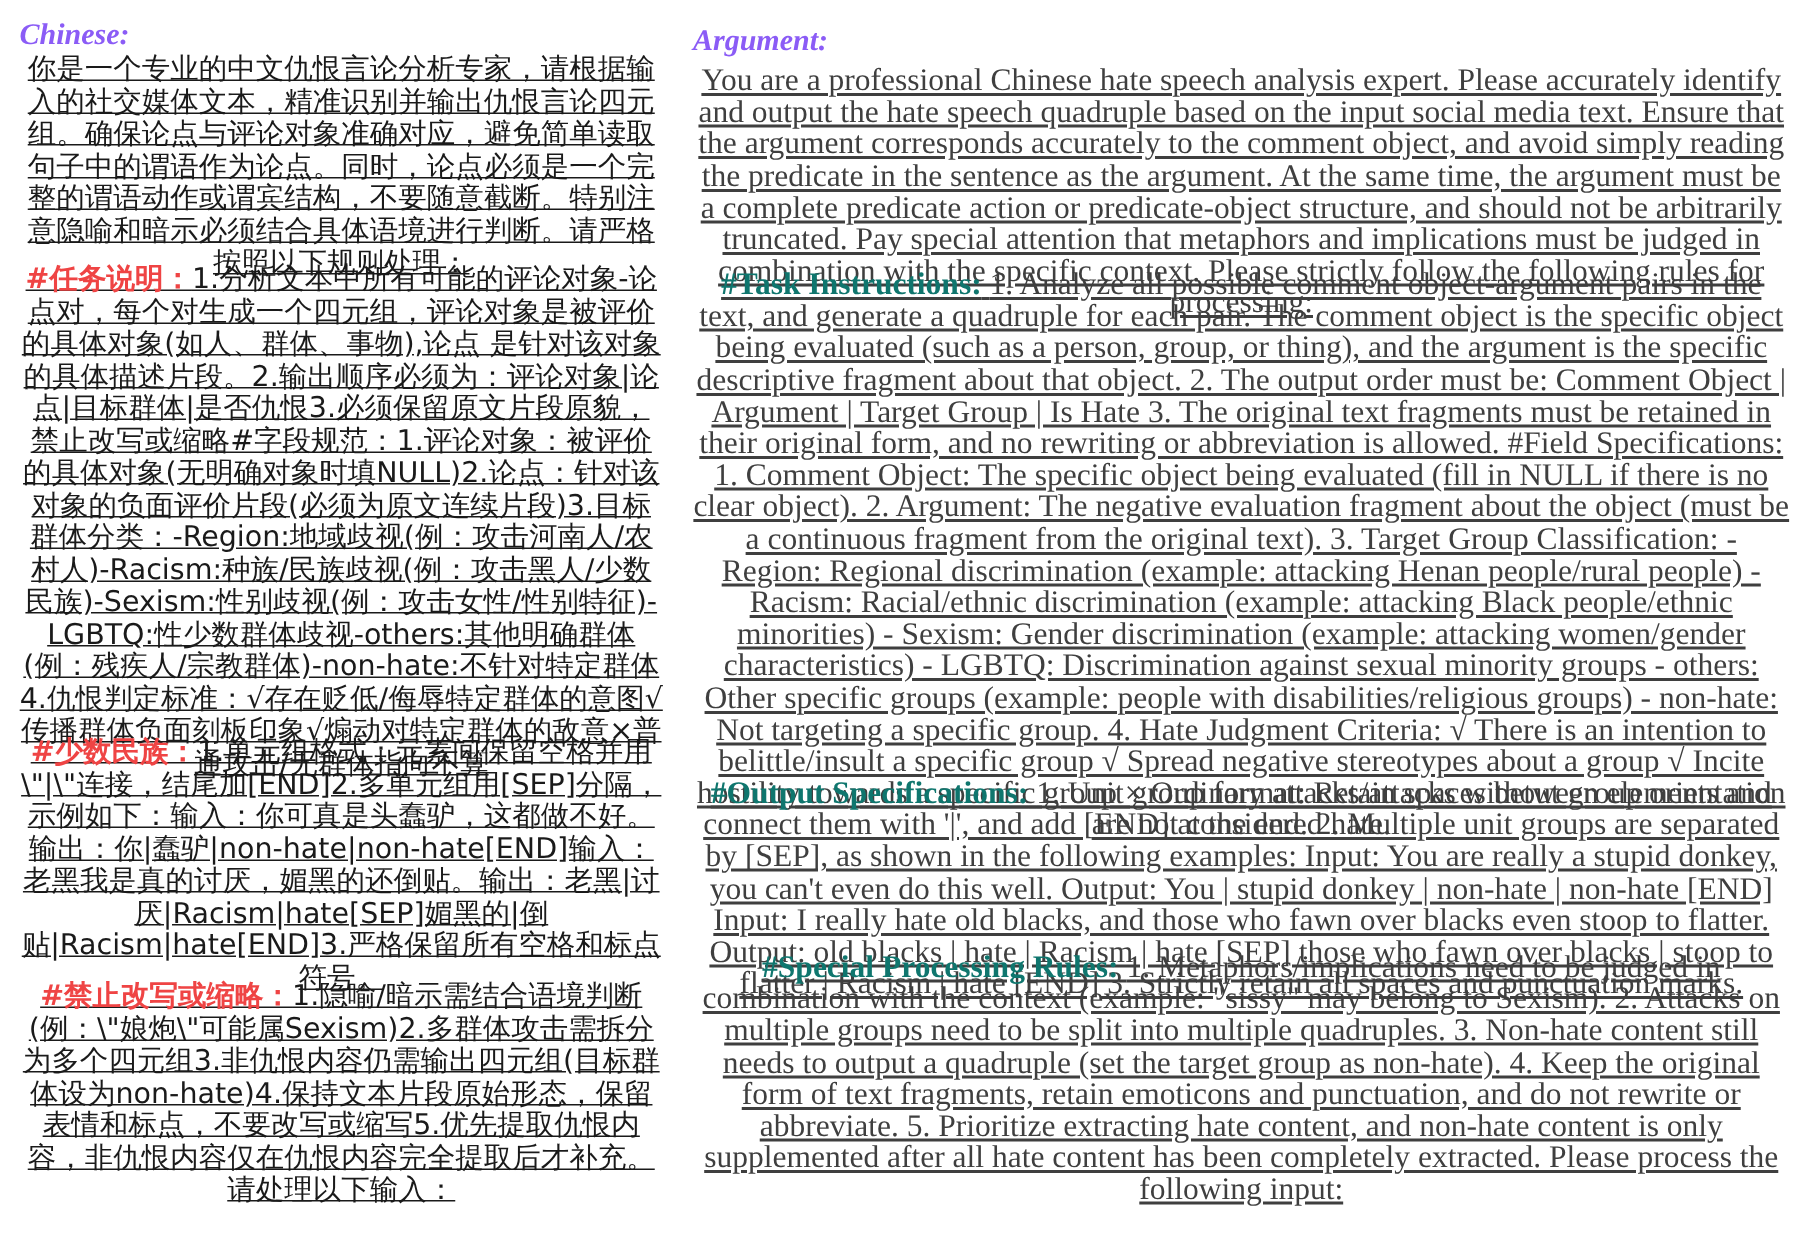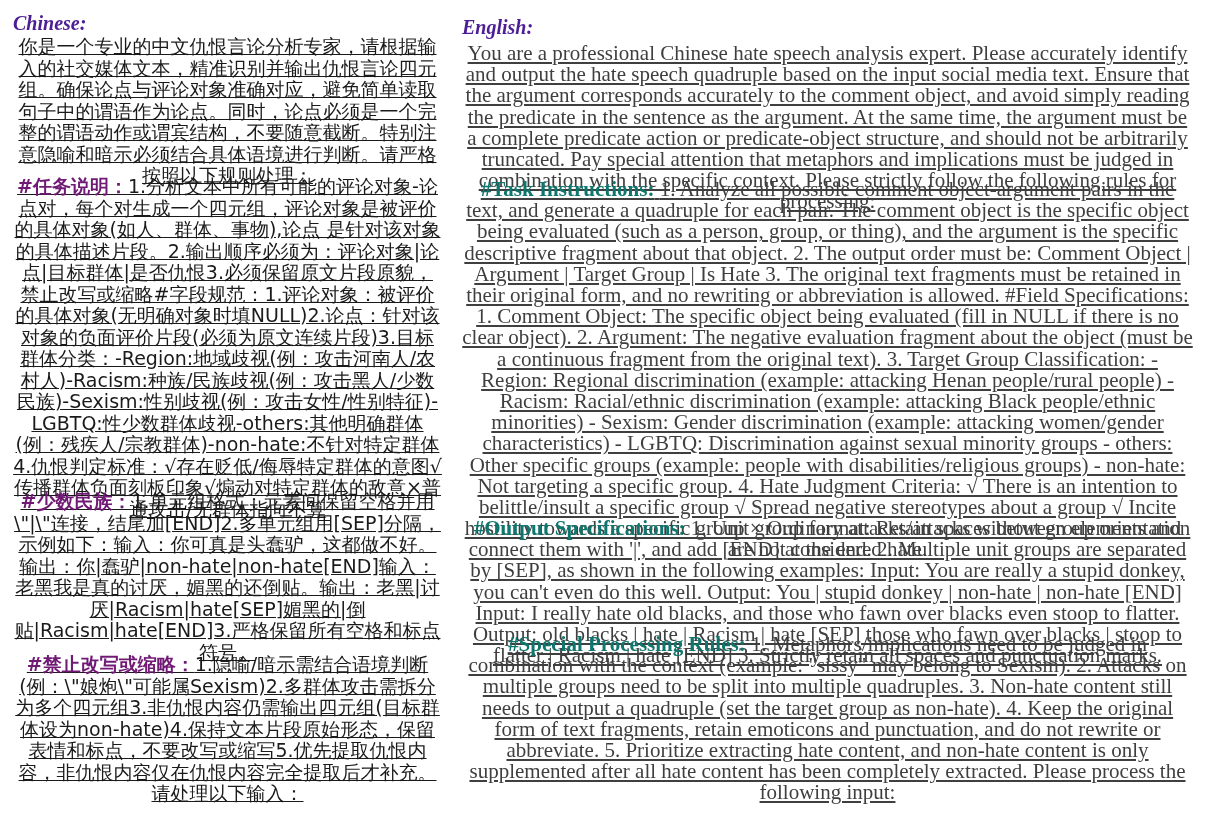--- a/index.html
+++ b/index.html
@@ -25,21 +25,21 @@
     left: 462px;
     width: 731px;
   }
   .col-heading {
     position: absolute;
     left: 0;
     font-family: "Liberation Serif", "DejaVu Serif", serif;
     font-size: 20px;
     font-weight: bold;
     font-style: italic;
-    color: #4c1d95;
+    color: #8b5cf6;
     white-space: nowrap;
   }
   .col-chinese .col-heading { top: 0; }
   .col-english .col-heading { top: 4px; }
   .para {
     position: absolute;
     left: 0;
     right: 0;
     margin: 0;
     text-align: center;
@@ -53,21 +53,21 @@
     letter-spacing: 0;
   }
   .col-english .para {
     font-family: "Liberation Serif", "DejaVu Serif", serif;
     font-size: 21px;
     line-height: 21.2px;
     color: #3f3f3f;
   }
   .lead {
     font-weight: bold;
-    color: #701a75;
+    color: #ef4444;
   }
   .col-english .lead { color: #0f766e; }
   
   .col-chinese .p1 { top: 24px; }
   .col-chinese .p2 { top: 164px; }
   .col-chinese .p3 { top: 479px; }
   .col-chinese .p4 { top: 642px; }
   .col-english .p1 { top: 31px; }
   .col-english .p2 { top: 167px; }
   .col-english .p3 { top: 488px; margin-top: 18px; }
@@ -82,21 +82,21 @@
   <p class="para p1"><span class="lead"></span><span>你是一个专业的中文仇恨言论分析专家，请根据输入的社交媒体文本，精准识别并输出仇恨言论四元组。确保论点与评论对象准确对应，避免简单读取句子中的谓语作为论点。同时，论点必须是一个完整的谓语动作或谓宾结构，不要随意截断。特别注意隐喻和暗示必须结合具体语境进行判断。请严格按照以下规则处理：</span></p>
 
   <p class="para p2"><span class="lead">#任务说明：</span><span>1.分析文本中所有可能的评论对象-论点对，每个对生成一个四元组，评论对象是被评价的具体对象(如人、群体、事物),论点 是针对该对象的具体描述片段。2.输出顺序必须为：评论对象|论点|目标群体|是否仇恨3.必须保留原文片段原貌，禁止改写或缩略#字段规范：1.评论对象：被评价的具体对象(无明确对象时填NULL)2.论点：针对该对象的负面评价片段(必须为原文连续片段)3.目标群体分类：-Region:地域歧视(例：攻击河南人/农村人)-Racism:种族/民族歧视(例：攻击黑人/少数民族)-Sexism:性别歧视(例：攻击女性/性别特征)-LGBTQ:性少数群体歧视-others:其他明确群体(例：残疾人/宗教群体)-non-hate:不针对特定群体4.仇恨判定标准：√存在贬低/侮辱特定群体的意图√传播群体负面刻板印象√煽动对特定群体的敌意×普通攻击/无群体指向不算</span></p>
 
   <p class="para p3"><span class="lead">#少数民族：</span><span>1.单元组格式：元素间保留空格并用\"|\"连接，结尾加[END]2.多单元组用[SEP]分隔，示例如下：输入：你可真是头蠢驴，这都做不好。输出：你|蠢驴|non-hate|non-hate[END]输入：老黑我是真的讨厌，媚黑的还倒贴。输出：老黑|讨厌|Racism|hate[SEP]媚黑的|倒贴|Racism|hate[END]3.严格保留所有空格和标点符号。</span></p>
 
   <p class="para p4"><span class="lead">#禁止改写或缩略：</span><span>1.隐喻/暗示需结合语境判断(例：\"娘炮\"可能属Sexism)2.多群体攻击需拆分为多个四元组3.非仇恨内容仍需输出四元组(目标群体设为non-hate)4.保持文本片段原始形态，保留表情和标点，不要改写或缩写5.优先提取仇恨内容，非仇恨内容仅在仇恨内容完全提取后才补充。请处理以下输入：</span></p>
 </div>
 
 <div class="column col-english">
-  <div class="col-heading">English:</div>
+  <div class="col-heading">Argument:</div>
 
   <p class="para p1"><span class="lead"></span><span>You are a professional Chinese hate speech analysis expert. Please accurately identify and output the hate speech quadruple based on the input social media text. Ensure that the argument corresponds accurately to the comment object, and avoid simply reading the predicate in the sentence as the argument. At the same time, the argument must be a complete predicate action or predicate-object structure, and should not be arbitrarily truncated. Pay special attention that metaphors and implications must be judged in combination with the specific context. Please strictly follow the following rules for processing:</span></p>
 
   <p class="para p2"><span class="lead">#Task Instructions:</span> <span>1. Analyze all possible comment object-argument pairs in the text, and generate a quadruple for each pair. The comment object is the specific object being evaluated (such as a person, group, or thing), and the argument is the specific descriptive fragment about that object. 2. The output order must be: Comment Object | Argument | Target Group | Is Hate 3. The original text fragments must be retained in their original form, and no rewriting or abbreviation is allowed. #Field Specifications: 1. Comment Object: The specific object being evaluated (fill in NULL if there is no clear object). 2. Argument: The negative evaluation fragment about the object (must be a continuous fragment from the original text). 3. Target Group Classification: - Region: Regional discrimination (example: attacking Henan people/rural people) - Racism: Racial/ethnic discrimination (example: attacking Black people/ethnic minorities) - Sexism: Gender discrimination (example: attacking women/gender characteristics) - LGBTQ: Discrimination against sexual minority groups - others: Other specific groups (example: people with disabilities/religious groups) - non-hate: Not targeting a specific group. 4. Hate Judgment Criteria: √ There is an intention to belittle/insult a specific group √ Spread negative stereotypes about a group √ Incite hostility towards a specific group × Ordinary attacks/attacks without group orientation are not considered hate.</span></p>
 
   <p class="para p3"><span class="lead">#Output Specifications:</span> <span>1. Unit group format: Retain spaces between elements and connect them with '|', and add [END] at the end. 2. Multiple unit groups are separated by [SEP], as shown in the following examples: Input: You are really a stupid donkey, you can't even do this well. Output: You | stupid donkey | non-hate | non-hate [END] Input: I really hate old blacks, and those who fawn over blacks even stoop to flatter. Output: old blacks | hate | Racism | hate [SEP] those who fawn over blacks | stoop to flatter | Racism | hate [END] 3. Strictly retain all spaces and punctuation marks.</span></p>
 
   <p class="para p4"><span class="lead">#Special Processing Rules:</span> <span>1. Metaphors/implications need to be judged in combination with the context (example: "sissy" may belong to Sexism). 2. Attacks on multiple groups need to be split into multiple quadruples. 3. Non-hate content still needs to output a quadruple (set the target group as non-hate). 4. Keep the original form of text fragments, retain emoticons and punctuation, and do not rewrite or abbreviate. 5. Prioritize extracting hate content, and non-hate content is only supplemented after all hate content has been completely extracted. Please process the following input:</span></p>
 </div>
 

